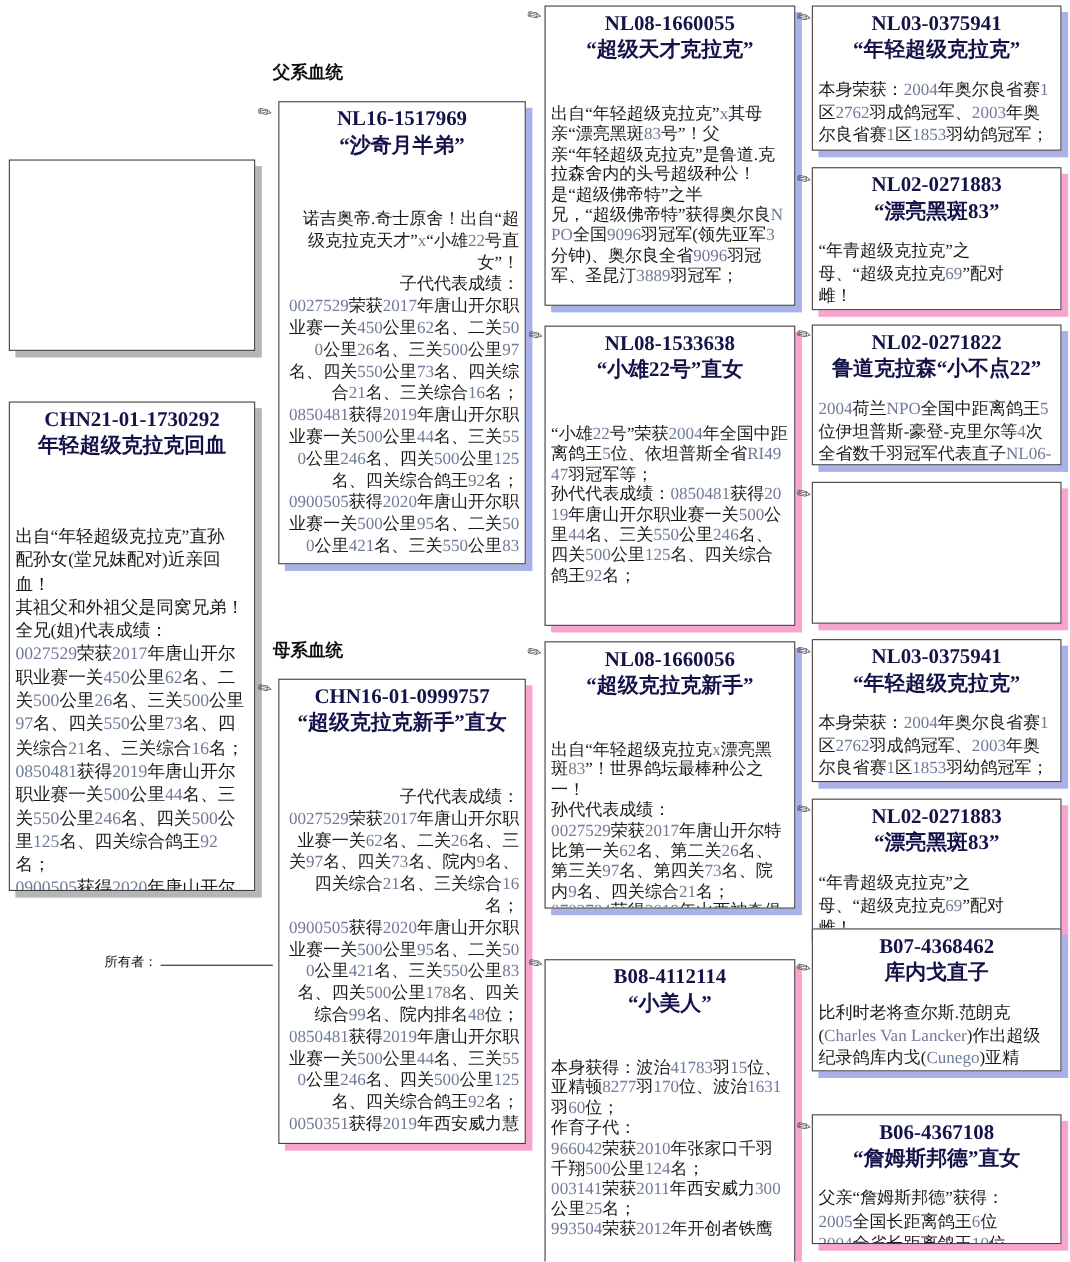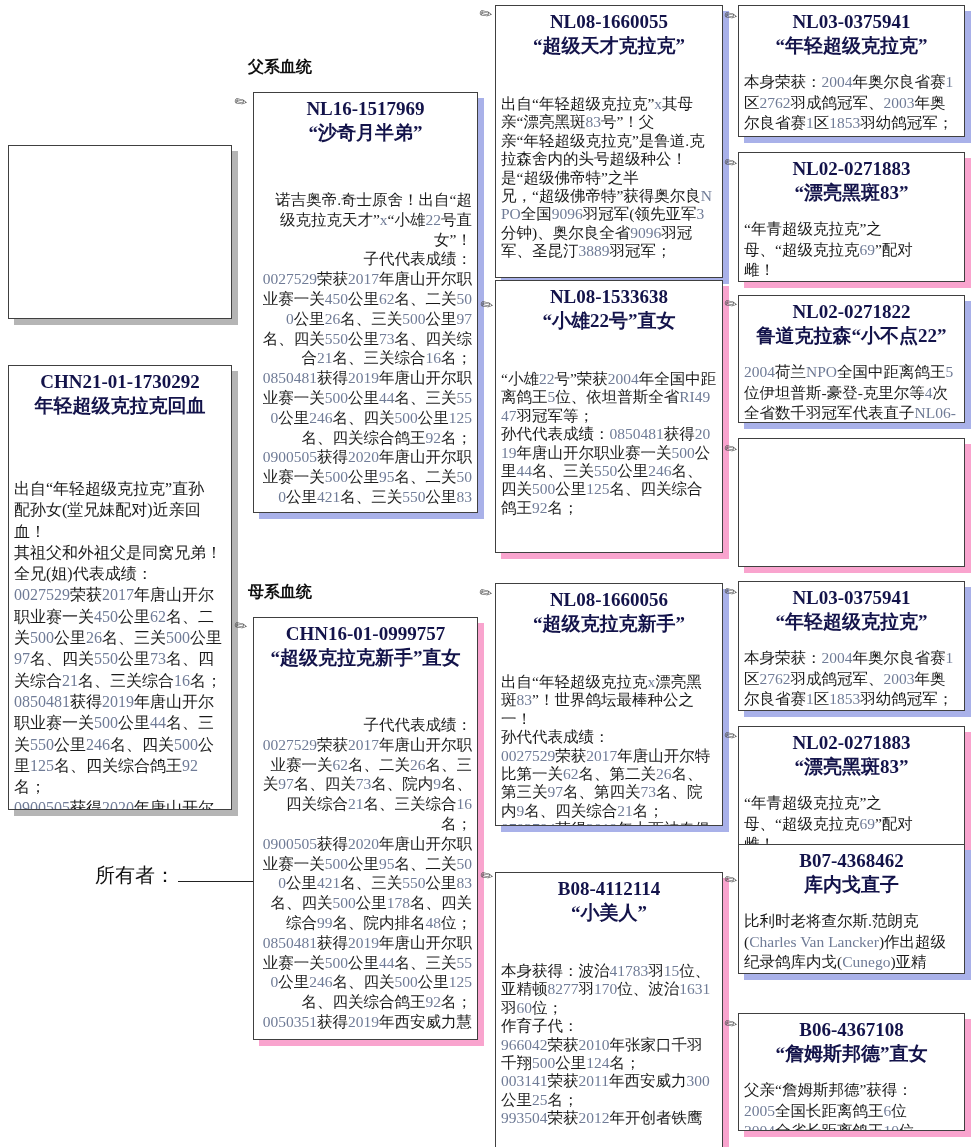--- a/index.html
+++ b/index.html
@@ -17,21 +17,21 @@
   .title { text-align:center; font-weight:bold; font-size:19px; line-height:24px; color:var(--title,#13134a); }
   .body {
     font-size:15.5px; line-height:18.4px; color:var(--body,#1a1a1a);
     white-space:pre-wrap; word-break:break-all; margin-top:37px;
   }
   .c1 .body { font-size:16px; line-height:21.3px; margin-top:60px; }
   .c2 .body { line-height:19.8px; margin-top:45px;text-align:right; }
   .c4 .body { line-height:20.6px; margin-top:14px; }
   .latin { color:var(--latin,#6f7b96); }
   .bloodline-label { position:absolute; font-weight:bold; font-size:16px; line-height:18px; color:#101010; }
-  .owner { position:absolute; left:95px; top:862px; font-size:20px; color:#101010; }
+  .owner { position:absolute; left:95px; top:862px; font-size:12px; color:#101010; }
   .owner .blank { display:inline-block; width:102px; height:15px; border-bottom:1px solid #222; margin-left:3px; }
   .bucket {
     position:absolute; width:18px; height:18px; font-size:15px; line-height:18px;
     color:#555; transform:rotate(-35deg);
     font-family:"DejaVu Sans","Liberation Sans",sans-serif; text-align:center;
   }
 </style>
 </head>
 <body>
 
@@ -91,21 +91,21 @@
     <div class="title">
       <div>NL08-1660055</div>
       <div>“超级天才克拉克”</div>
     </div>
     <div class="body">出自“年轻超级克拉克”<span class="latin">x</span>其母亲“漂亮黑斑<span class="latin">83</span>号”！父
 亲“年轻超级克拉克”是鲁道.克拉森舍内的头号超级种公！
 是“超级佛帝特”之半
 兄，“超级佛帝特”获得奥尔良<span class="latin">NPO</span>全国<span class="latin">9096</span>羽冠军(领先亚军<span class="latin">3</span>分钟)、奥尔良全省<span class="latin">9096</span>羽冠军、圣昆汀<span class="latin">3889</span>羽冠军；</div>
   </div>
 
-  <div class="box female c3" style="left:495px; top:280px; width:228px; height:273px;">
+  <div class="box female c3" style="left:495px; top:296px; width:228px; height:273px;">
     <div class="title">
       <div>NL08-1533638</div>
       <div>“小雄22号”直女</div>
     </div>
     <div class="body">“小雄<span class="latin">22</span>号”荣获<span class="latin">2004</span>年全国中距离鸽王<span class="latin">5</span>位、依坦普斯全省<span class="latin">RI4947</span>羽冠军等；
 孙代代表成绩：<span class="latin">0850481</span>获得<span class="latin">2019</span>年唐山开尔职业赛一关<span class="latin">500</span>公里<span class="latin">44</span>名、三关<span class="latin">550</span>公里<span class="latin">246</span>名、四关<span class="latin">500</span>公里<span class="latin">125</span>名、四关综合鸽王<span class="latin">92</span>名；</div>
   </div>
 
   <div class="box male c3" style="left:495px; top:583px; width:228px; height:243px;">
     <div class="title">

